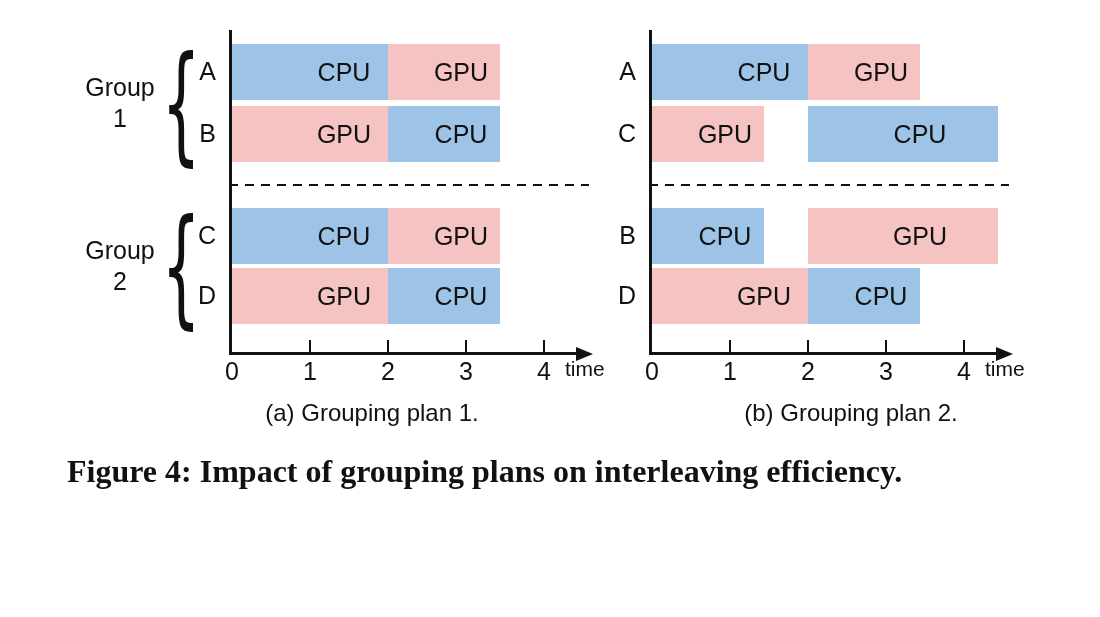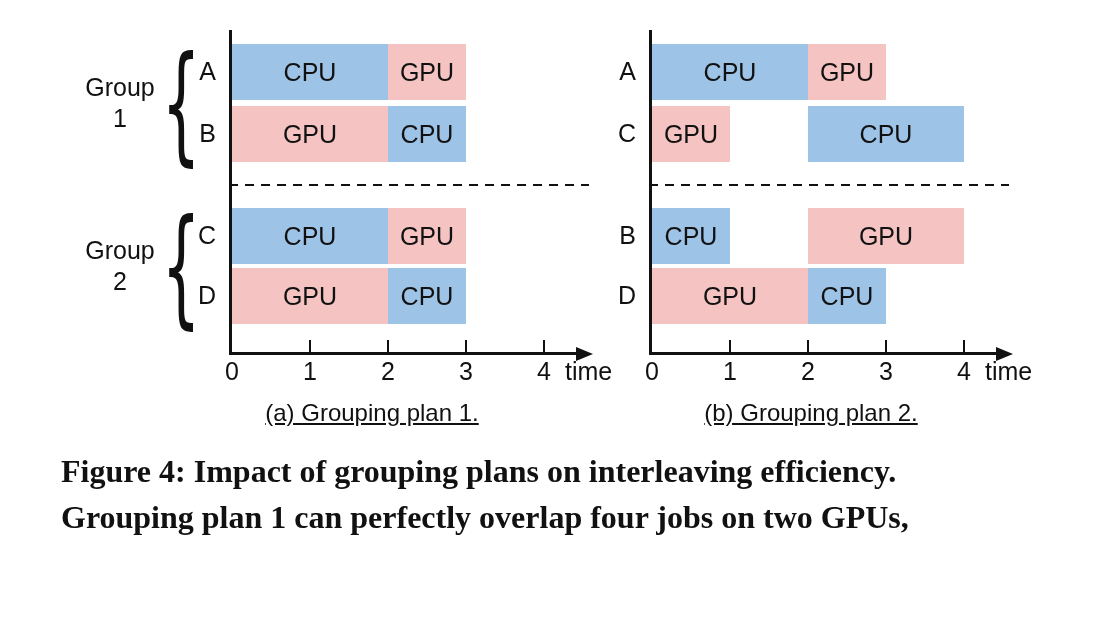--- a/index.html
+++ b/index.html
@@ -1,36 +1,36 @@
 <!DOCTYPE html>
 <html><head>
 <meta charset="utf-8">
 <style>
   html,body{margin:0;padding:0;background:#ffffff;}
   .canvas{position:relative;width:1100px;height:617px;background:#ffffff;
           font-family:"Liberation Sans",sans-serif;color:#111111;overflow:hidden;}
   .chart{position:absolute;inset:0;}
   .bar{position:absolute;display:flex;align-items:center;justify-content:center;
-       font-size:25px;color:#111;}
+       font-size:25px;color:#111;padding-left:34px;}
   .rowlabel{position:absolute;font-size:25px;line-height:29px;text-align:right;}
   .axis-v{position:absolute;width:3px;background:#111;}
   .axis-h{position:absolute;height:3px;background:#111;}
   .tick{position:absolute;width:2px;height:12px;background:#111;}
   .ticklabel{position:absolute;font-size:25px;transform:translateX(-50%);}
-  .timelabel{position:absolute;font-size:25px;}
+  .timelabel{position:absolute;font-size:21px;}
   .sep{position:absolute;height:2px;
        background:repeating-linear-gradient(90deg,#111 0 9px,transparent 9px 16px);}
   .arrow{position:absolute;width:0;height:0;border-left:17px solid #111;
          border-top:7px solid transparent;border-bottom:7px solid transparent;}
   .grouplabel{position:absolute;font-size:25px;line-height:31px;text-align:center;}
   .brace{position:absolute;display:flex;align-items:center;justify-content:center;
          font-family:"DejaVu Sans",sans-serif;font-size:112px;line-height:1;
          transform:scale(0.55,1.15);transform-origin:center center;}
-  .subcaption{position:absolute;width:300px;text-align:center;font-size:24px;text-decoration:underline;}
-  .caption{position:absolute;left:61px;top:448px;font-family:"Liberation Serif",serif;
+  .subcaption{position:absolute;width:300px;text-align:center;font-size:24px;}
+  .caption{position:absolute;left:67px;top:448px;font-family:"Liberation Serif",serif;
            font-weight:700;font-size:32px;line-height:46px;color:#111;}
   .watermark{position:absolute;right:5px;top:581px;font-size:18px;color:#c9c9c9;
              text-shadow:1px 1px 0 #ffffff;}
 </style>
 </head>
 <body>
 
 <div class="canvas">
   <div class="chart" id="chart-0">
       <div class="axis-v" style="left: 229px; top: 30px; height: 325px;"></div>
@@ -93,20 +93,19 @@
       <div class="bar" style="left: 808px; top: 106px; width: 156px; height: 56px; background: rgb(157, 195, 230);">CPU</div>
       <div class="rowlabel" style="left: 590px; top: 221px; width: 46px;">B</div>
       <div class="bar" style="left: 652px; top: 208px; width: 78px; height: 56px; background: rgb(157, 195, 230);">CPU</div>
       <div class="bar" style="left: 808px; top: 208px; width: 156px; height: 56px; background: rgb(244, 195, 194);">GPU</div>
       <div class="rowlabel" style="left: 590px; top: 281px; width: 46px;">D</div>
       <div class="bar" style="left: 652px; top: 268px; width: 156px; height: 56px; background: rgb(244, 195, 194);">GPU</div>
       <div class="bar" style="left: 808px; top: 268px; width: 78px; height: 56px; background: rgb(157, 195, 230);">CPU</div>
     </div>
 
   <div class="subcaption" id="subcap-0" style="left:222px;top:399px;">(a) Grouping plan 1.</div>
-  <div class="subcaption" id="subcap-1" style="left:661px;top:399px;">(b) Grouping plan 2.</div>
+  <div class="subcaption" id="subcap-1" style="left:701px;top:399px;">(b) Grouping plan 2.</div>
 
   <div class="caption">
     <div>Figure 4: Impact of grouping plans on interleaving efficiency.</div>
-    <div>Grouping plan 1 can perfectly overlap four jobs on two GPUs,</div>
   </div>
 
 </div>
 
 </body></html>

